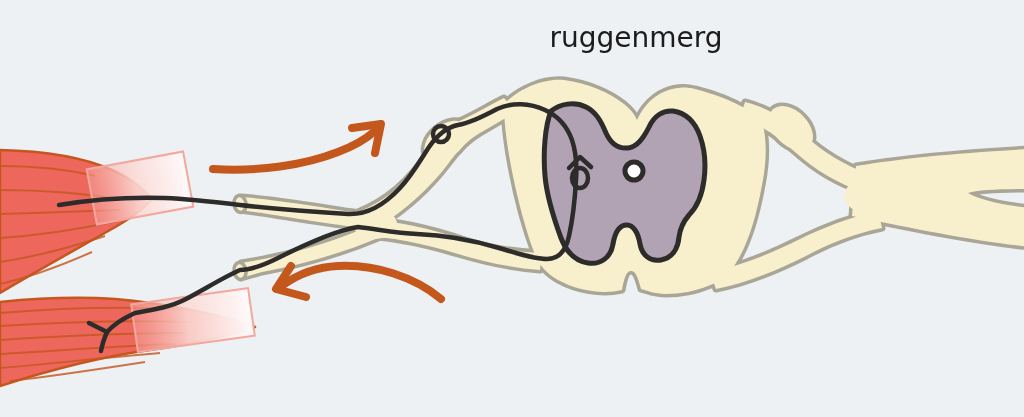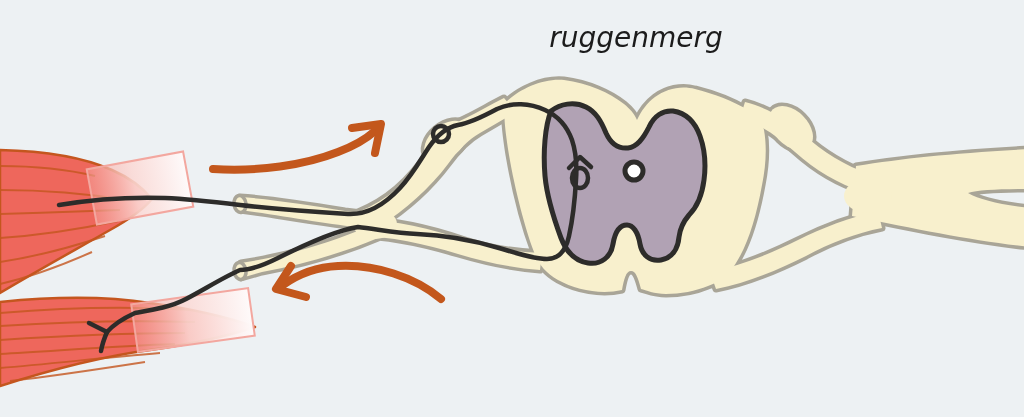--- a/index.html
+++ b/index.html
@@ -3,21 +3,20 @@
 <meta charset="utf-8">
 <style>
   html,body { margin:0; padding:0; }
   .stage {
     position: relative;
     width: 1024px;
     height: 417px;
     overflow: hidden;
     background: var(--background, #edf1f3);
     font-family: "DejaVu Sans", "Liberation Sans", sans-serif;
-    font-style: italic;
   }
   .stage svg { position:absolute; left:0; top:0; display:block; }
 
   .nerve-stroke { fill: var(--nerve-fill,#f8f0cd); stroke: var(--nerve-outline,#a9a597); stroke-width: 7; stroke-linejoin: round; }
   .nerve-fillonly { fill: var(--nerve-fill,#f8f0cd); stroke: none; }
   .gray-matter  { fill: var(--gray-matter,#b1a2b4); stroke: var(--line,#2d2c2a); stroke-width: 5; stroke-linejoin: round; }
   .canal        { fill: var(--canal-fill,#ffffff); stroke: var(--line,#2d2c2a); stroke-width: 5; }
   .fiber        { fill: none; stroke: var(--line,#2d2c2a); stroke-width: 4.5; stroke-linecap: round; stroke-linejoin: round; }
   .soma         { fill: none; stroke: var(--line,#2d2c2a); stroke-width: 4.5; }
   .muscle-shape { fill: var(--muscle,#ee675c); stroke: var(--muscle-detail,#c4561e); stroke-width: 2.5; stroke-linejoin: round; }

